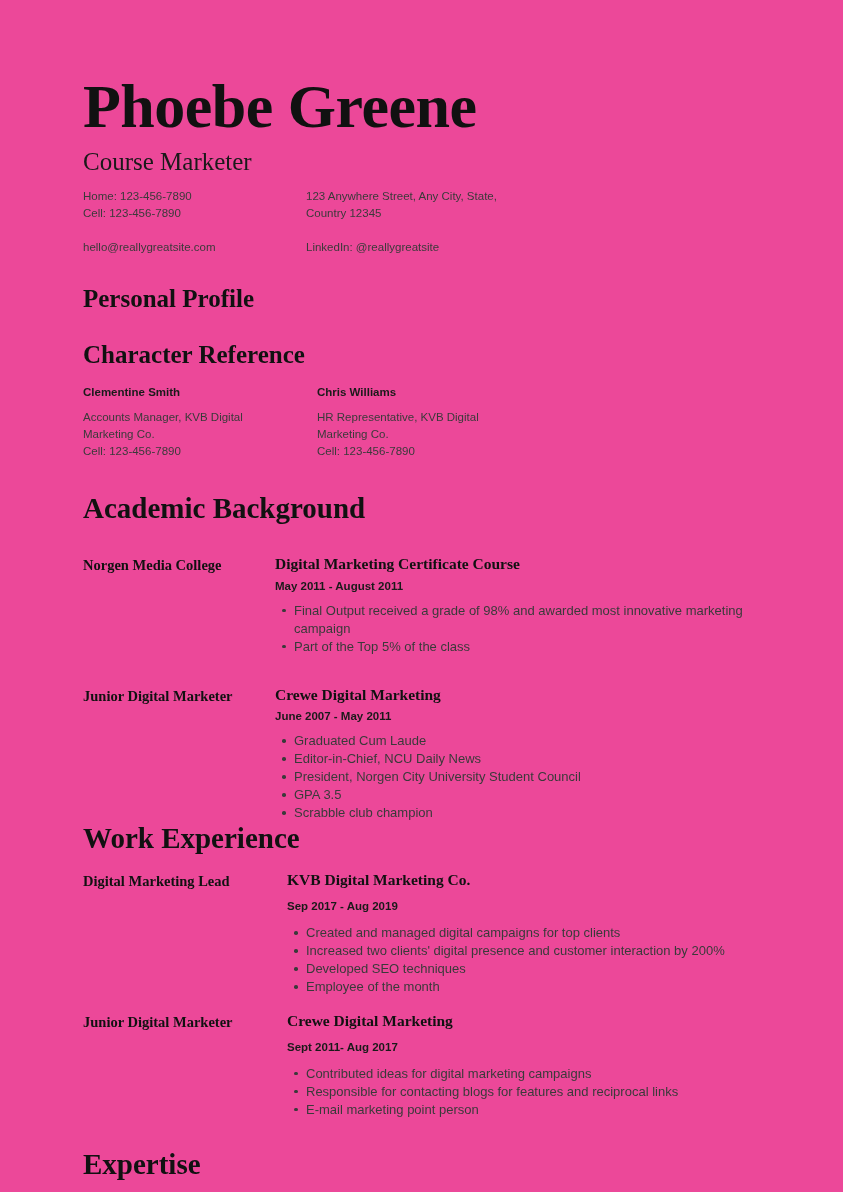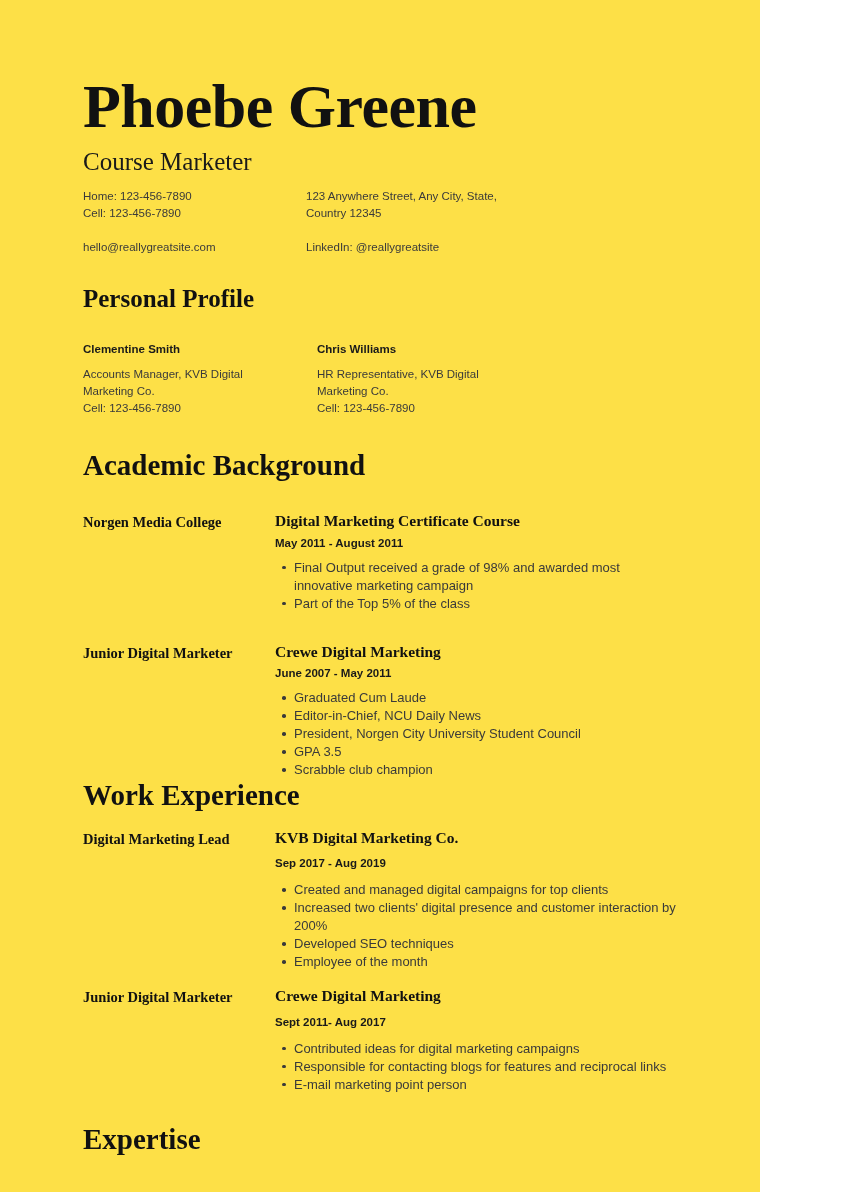--- a/index.html
+++ b/index.html
@@ -2,23 +2,23 @@
 <html><head>
 <meta charset="utf-8">
 <style>
   html, body {
     margin: 0;
     padding: 0;
     background: #ffffff;
   }
   .page {
     position: relative;
-    width: 760px;
+    width: 843px;
     height: 1192px;
-    background: #fde047;
+    background: #ec4899;
     box-sizing: border-box;
     padding: 0 83px;
     overflow: hidden;
     font-family: "Liberation Sans", sans-serif;
     color: #3a3a3a;
     -webkit-font-smoothing: antialiased;
   }
 
   
   .header { padding-top: 74px; }
@@ -100,21 +100,21 @@
     font-size: 11.5px;
     line-height: 17px;
     color: #3a3a3a;
   }
 
   
   .entry {
     display: flex;
     margin-top: 30px;
   }
-  .entry.work { margin-top: 16px; }
+  .entry.work { margin-top: 16px; gap: 12px; }
   .entry-left {
     width: 192px;
     flex: none;
     font-family: "Liberation Serif", serif;
     font-weight: bold;
     font-size: 14.5px;
     color: #111111;
     line-height: 1.25;
     padding-top: 1px;
   }
@@ -182,20 +182,21 @@
         <div class="contact-line">LinkedIn:  @reallygreatsite</div>
       </div>
     </div>
   </div>
 
   <div class="sec-personal">
     <h2 class="sec-head small">Personal Profile</h2>
   </div>
 
   <div class="sec-character">
+    <h2 class="sec-head small">Character Reference</h2>
     <div class="ref-grid">
       <div class="ref-col-1">
         <div class="ref-name">Clementine Smith</div>
         <div class="ref-line">Accounts Manager, KVB Digital</div>
         <div class="ref-line">Marketing Co.</div>
         <div class="ref-line">Cell: 123-456-7890</div>
       </div>
       <div class="ref-col-2">
         <div class="ref-name">Chris Williams</div>
         <div class="ref-line">HR Representative, KVB Digital</div>

